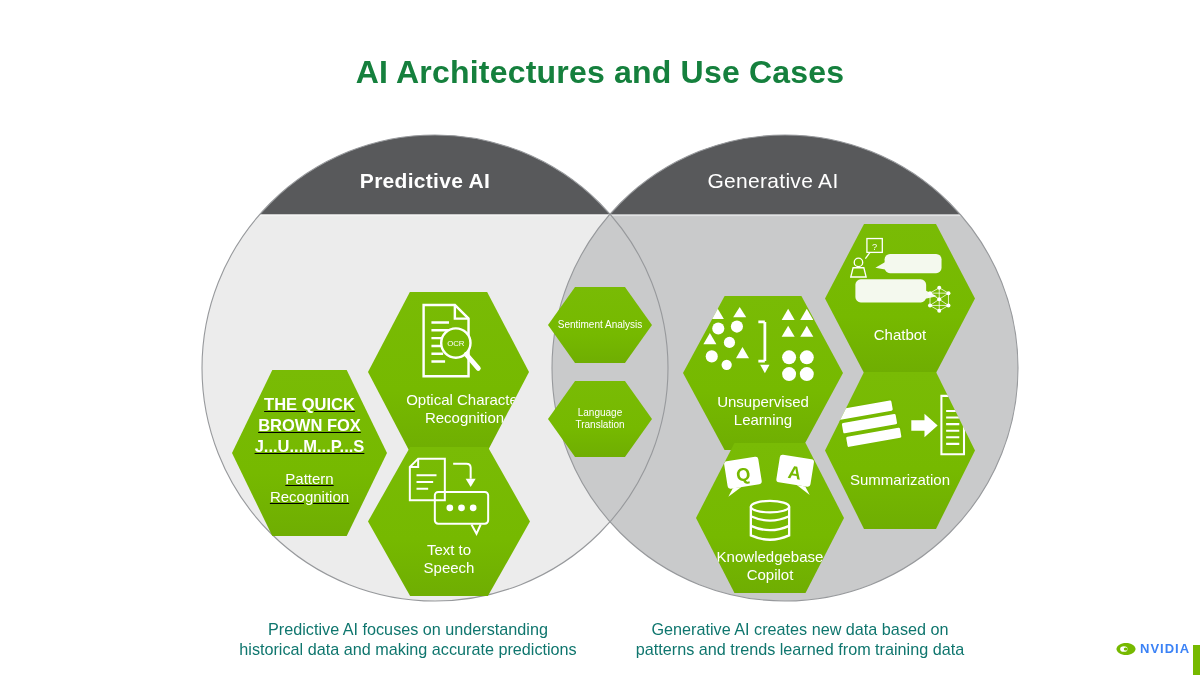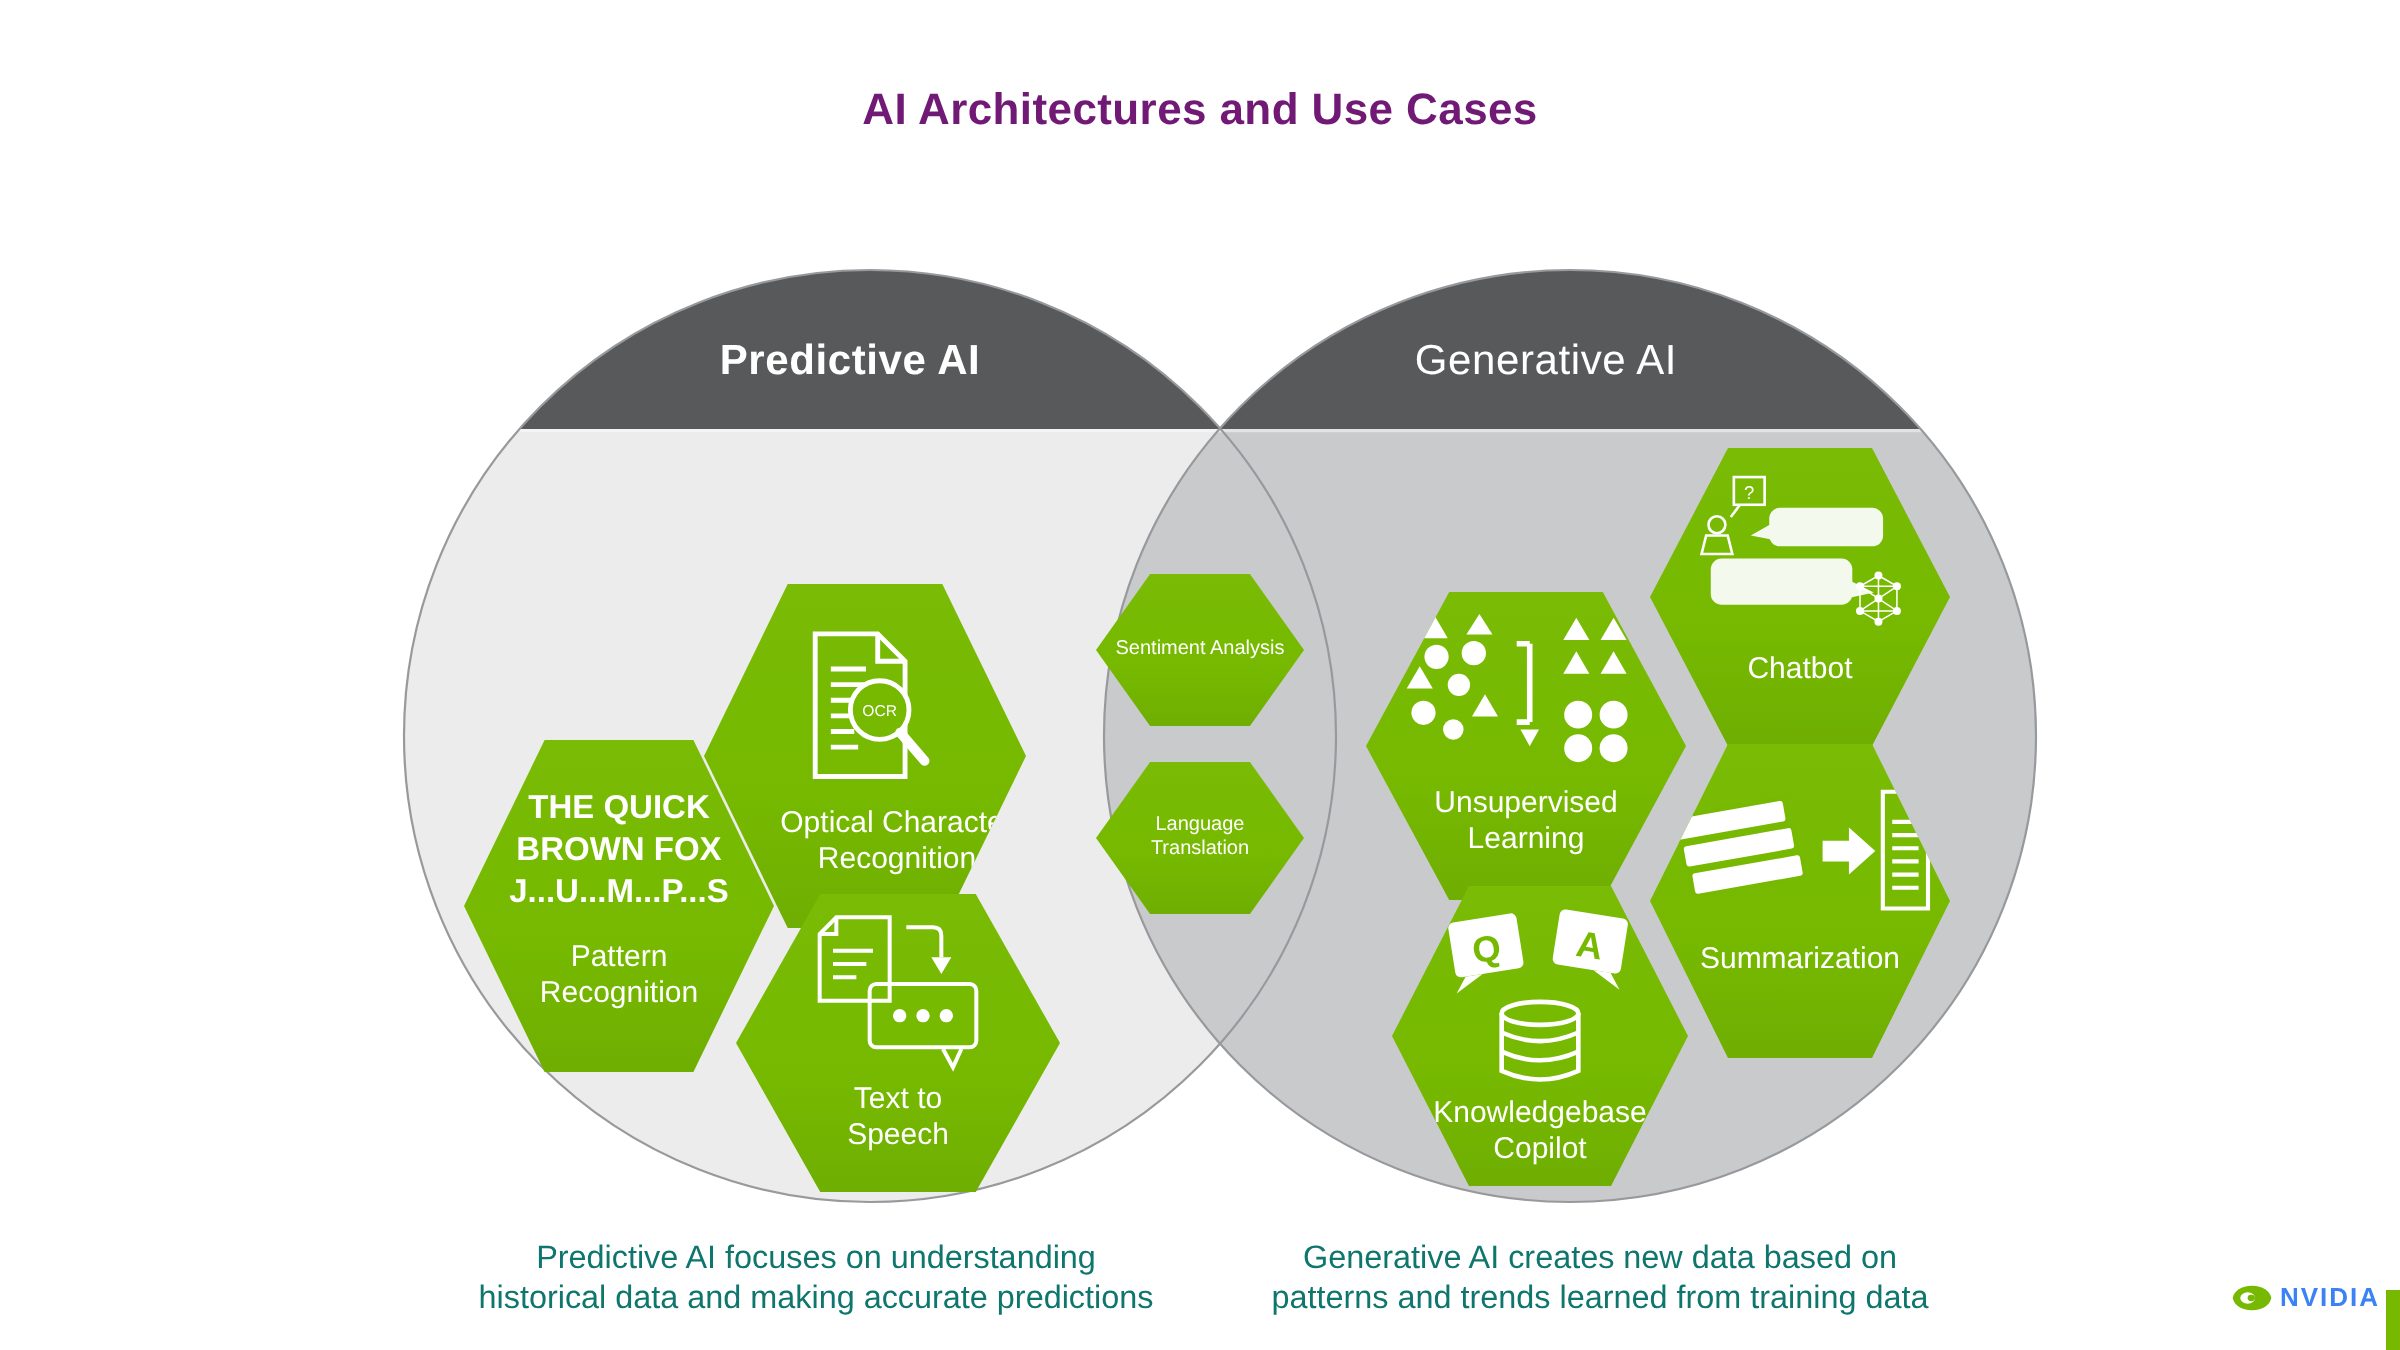--- a/index.html
+++ b/index.html
@@ -1,19 +1,19 @@
 <!DOCTYPE html>
 <html><head>
 <meta charset="utf-8">
 <style>
   html,body{margin:0;padding:0;background:#ffffff;}
   .canvas{position:relative;width:1200px;height:675px;background:#ffffff;overflow:hidden;
           font-family:"Liberation Sans","DejaVu Sans",sans-serif;}
-  .page-title{position:absolute;top:42px;left:0;right:0;margin:0;text-align:center;
-          font-size:22px;font-weight:700;color:#701a75;letter-spacing:.2px;}
+  .page-title{position:absolute;top:42px;left:0;right:0;margin:12px;text-align:center;
+          font-size:32px;font-weight:700;color:#15803d;letter-spacing:.2px;}
   .venn{position:absolute;left:0;top:0;}
   .circle-title{position:absolute;top:169px;width:250px;text-align:center;color:#ffffff;
           font-size:21px;font-weight:400;letter-spacing:.3px;}
   #pred-title{left:300px;font-weight:bold;}
   #gen-title{left:648px;}
   .hex{position:absolute;background:linear-gradient(180deg,#79bb05 0%,#76b900 62%,#6fae02 100%);
        clip-path:polygon(26% 0%,74% 0%,100% 50%,74% 100%,26% 100%,0% 50%);
        display:flex;flex-direction:column;align-items:center;justify-content:flex-start;}
   .hex-label{color:#ffffff;font-size:15px;line-height:1.2;text-align:center;font-weight:400;}
   .hex-label.small{font-size:10px;}
@@ -55,35 +55,35 @@
       <rect x="540" y="214.5" width="490" height="1.6" fill="#e2e3e4"></rect>
     </g>
     <circle cx="435" cy="368" r="233" fill="none" stroke="#97999c" stroke-width="1.1"></circle>
     <circle cx="785" cy="368" r="233" fill="none" stroke="#97999c" stroke-width="1.1"></circle>
   </svg>
 
   <div class="circle-title" id="pred-title">Predictive AI</div>
   <div class="circle-title" id="gen-title">Generative AI</div>
 
 
-  <div class="hex" style="left:352px;top:292px;width:161px;height:150px;padding-top:22px;">
+  <div class="hex" style="left:368px;top:292px;width:161px;height:150px;padding-top:10px;">
     <svg width="86" height="84" viewBox="0 0 88 86">
       <g fill="none" stroke="#ffffff" stroke-width="2.5">
         <path d="M18,3 H50 L64,17 V76 H18 Z"></path>
         <path d="M50,3 V17 H64"></path>
         <path d="M26,21 H44 M26,29 H44 M26,37 H40 M26,45 H38 M26,53 H38 M26,61 H40"></path>
       </g>
       <circle cx="51" cy="42" r="15" fill="#76b900" stroke="#ffffff" stroke-width="2.5"></circle>
       <text x="51" y="45" font-size="8" fill="#ffffff" text-anchor="middle">OCR</text>
       <path d="M61.5,53.5 L74,68" stroke="#ffffff" stroke-width="5" stroke-linecap="round"></path>
     </svg>
     <div class="hex-label" style="margin-top:5px;width:132px;margin-left:32px;">Optical Character Recognition</div>
   </div>
 
-  <div class="hex" style="left:232px;top:370px;width:155px;height:142px;padding-top:24px;">
+  <div class="hex" style="left:232px;top:370px;width:155px;height:142px;padding-top:24px;text-decoration:underline;">
     <div class="sample-text">
       <div>THE QUICK</div>
       <div>BROWN FOX</div>
       <div>J...U...M...P...S</div>
     </div>
     <div class="hex-label" style="margin-top:13px;width:110px;">Pattern Recognition</div>
   </div>
 
   <div class="hex" style="left:368px;top:447px;width:162px;height:139px;padding-top:10px;">
     <svg width="104" height="80" viewBox="0 0 110 96">

